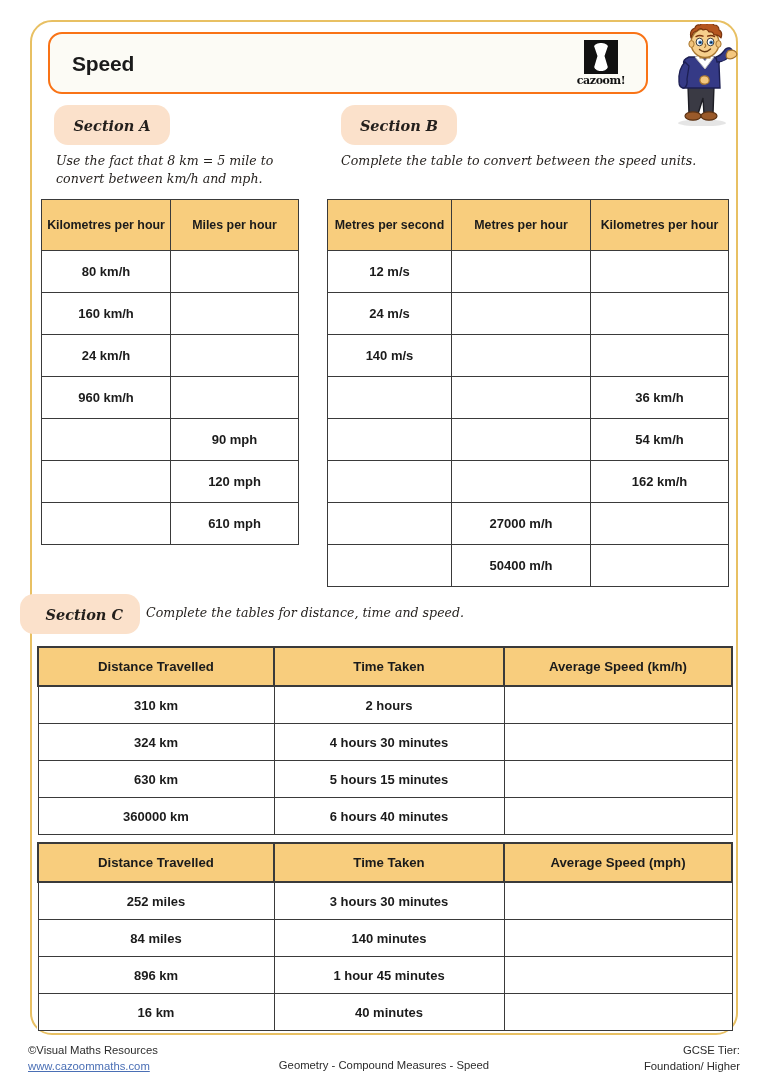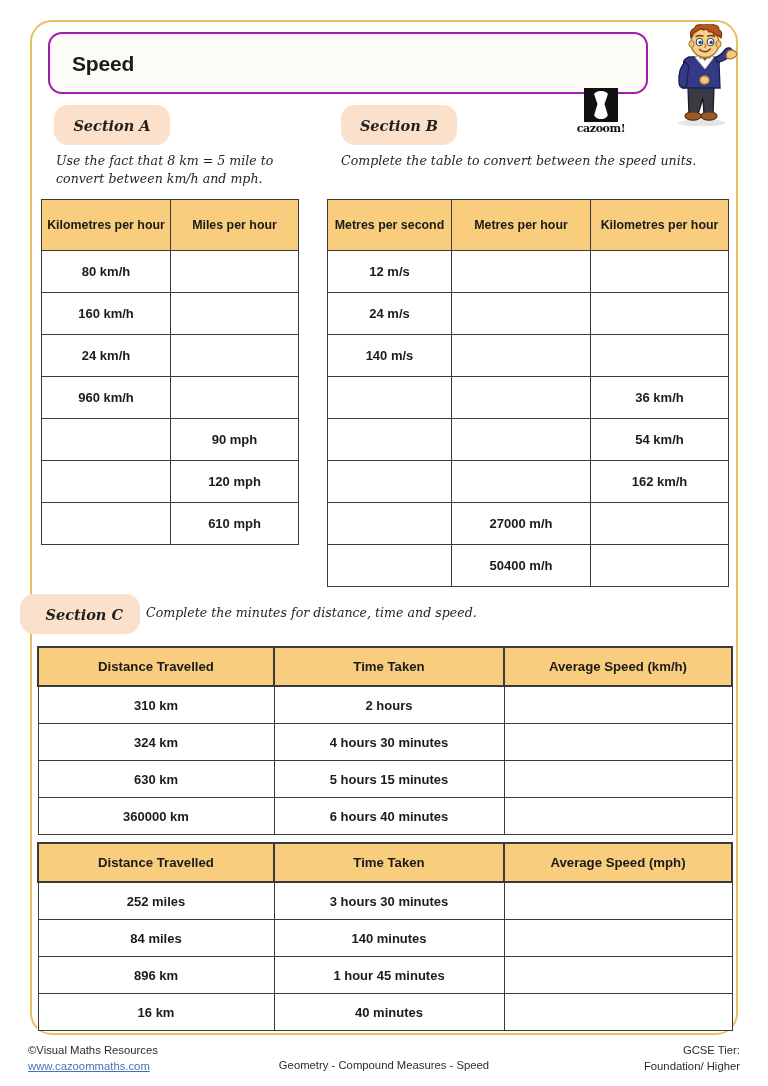--- a/index.html
+++ b/index.html
@@ -29,42 +29,41 @@
   }
 
   
   #title-bar {
     position: absolute;
     left: 48px;
     top: 32px;
     width: 600px;
     height: 62px;
     background: #fcfbf5;
-    border: 2px solid #a21caf;
+    border: 2px solid #f97316;
     border-radius: 14px;
     box-sizing: border-box;
   }
   #title-text {
     position: absolute;
     left: 22px;
     top: 18px;
     font-size: 21px;
     font-weight: bold;
     color: #1a1a1a;
     letter-spacing: -0.2px;
   }
 
   
   #logo {
     position: absolute;
     right: 14px;
     top: 6px;
     width: 62px;
     height: 50px;
-    margin-top: 48px;
   }
   #logo-mark {
     position: absolute;
     left: 14px;
     top: 0px;
     width: 34px;
     height: 34px;
     background: #111111;
   }
   #logo-mark::after {
@@ -400,21 +399,21 @@
       <td></td>
       <td>50400 m/h</td>
       <td></td>
     </tr>
   </tbody>
 </table>
 
 <div class="section-badge" id="badge-c">
   <span>Section C</span>
 </div>
-<div class="instruction" id="instr-c">Complete the minutes for distance, time and speed.</div>
+<div class="instruction" id="instr-c">Complete the tables for distance, time and speed.</div>
 
 <table class="ws ws-c" id="table-c1">
   <colgroup>
       <col class="c1">
       <col class="c2">
       <col class="c3">
     </colgroup>
   <thead>
     <tr>
       <th>Distance Travelled</th>

